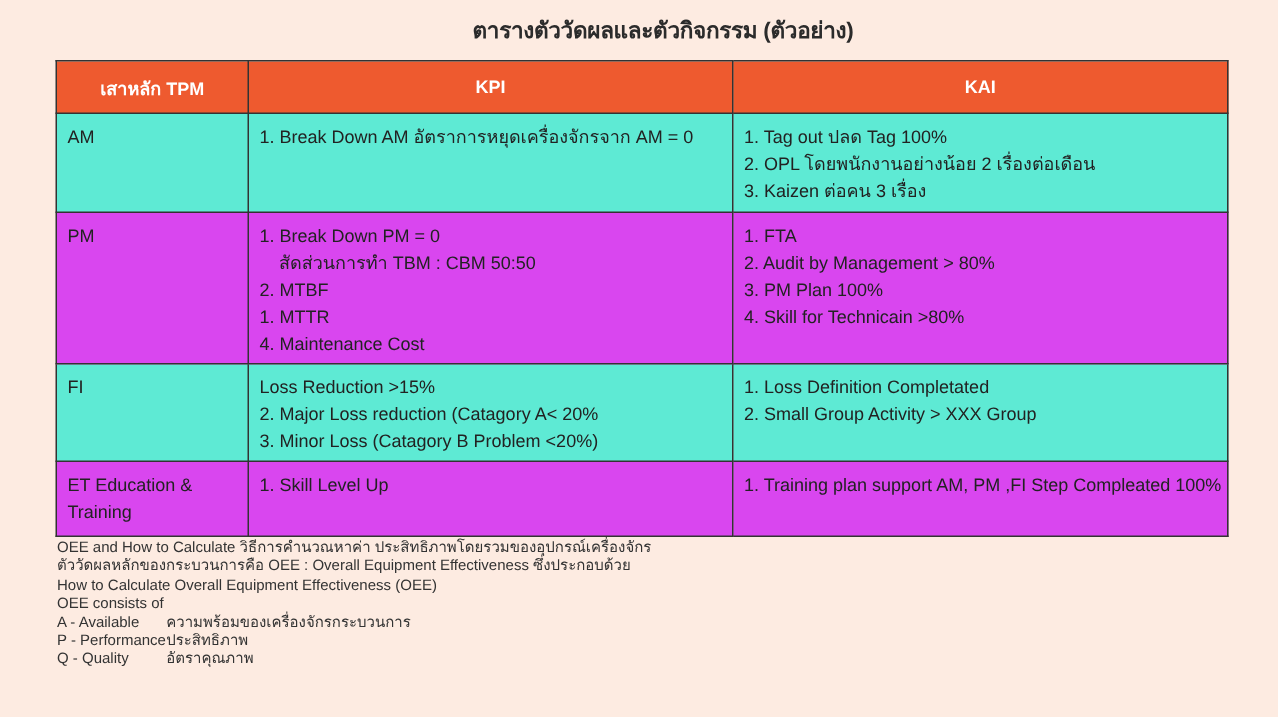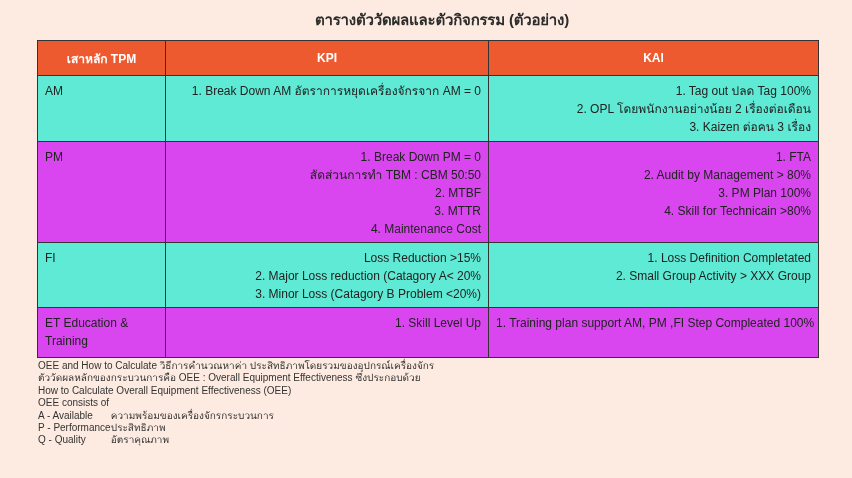--- a/index.html
+++ b/index.html
@@ -16,21 +16,21 @@
     border-collapse:collapse; table-layout:fixed; font-size:12px;
   }
   table.tpm th, table.tpm td { border:1px solid #333; vertical-align:top;margin-top:36px; }
   table.tpm th {
     background:#ee5a2f; color:#fff; font-weight:bold; font-size:12px;
     height:34px; vertical-align:middle; text-align:center; padding:0;
   }
   table.tpm td { padding:6px 7px 4px 7px; line-height:18px; }
   tr.shade td { background:#5eead4; }
   tr.plain td { background:#d946ef; }
-  .line { white-space:nowrap;text-align:right; }
+  .line { white-space:nowrap; }
   .indent { padding-left:13px; }
   .notes {
     position:absolute; top:360px; left:38px; font-size:10px; line-height:12.4px;
     color:#333;
   }
   .notes .row { white-space:nowrap; }
   .notes .k { display:inline-block; width:70px; }
 </style>
 </head>
 <body>
@@ -61,21 +61,21 @@
         <div class="line">2. OPL โดยพนักงานอย่างน้อย 2 เรื่องต่อเดือน</div>
         <div class="line">3. Kaizen ต่อคน 3 เรื่อง</div>
       </td>
     </tr>
     <tr class="plain" style="height:99px">
       <td>PM</td>
       <td>
         <div class="line">1.  Break Down PM = 0</div>
         <div class="line indent">สัดส่วนการทำ TBM : CBM 50:50</div>
         <div class="line">2. MTBF</div>
-        <div class="line">3. MTTR</div>
+        <div class="line">1. MTTR</div>
         <div class="line">4. Maintenance Cost</div>
       </td>
       <td>
         <div class="line">1.  FTA</div>
         <div class="line">2. Audit by Management &gt; 80%</div>
         <div class="line">3. PM Plan 100%</div>
         <div class="line">4. Skill for Technicain &gt;80%</div>
       </td>
     </tr>
     <tr class="shade" style="height:60px">

